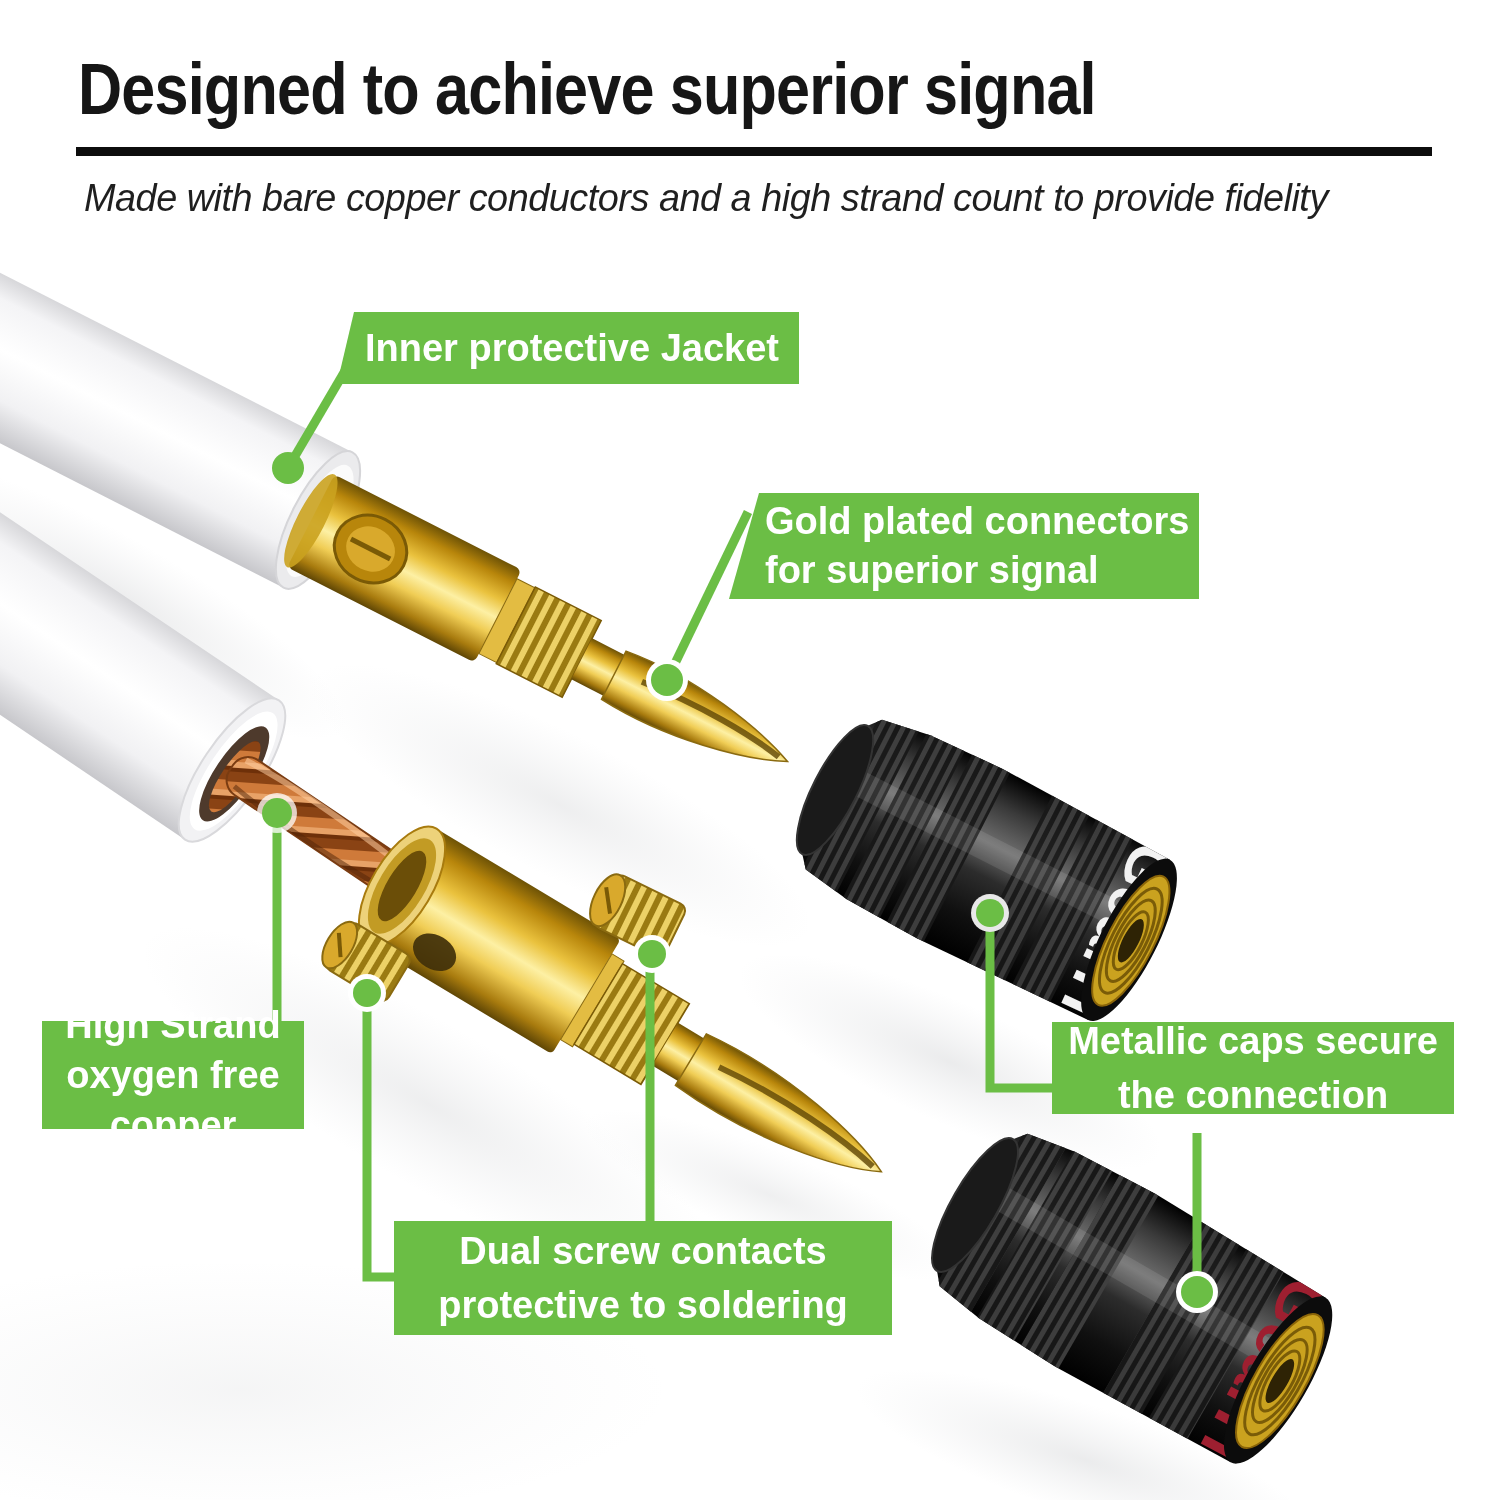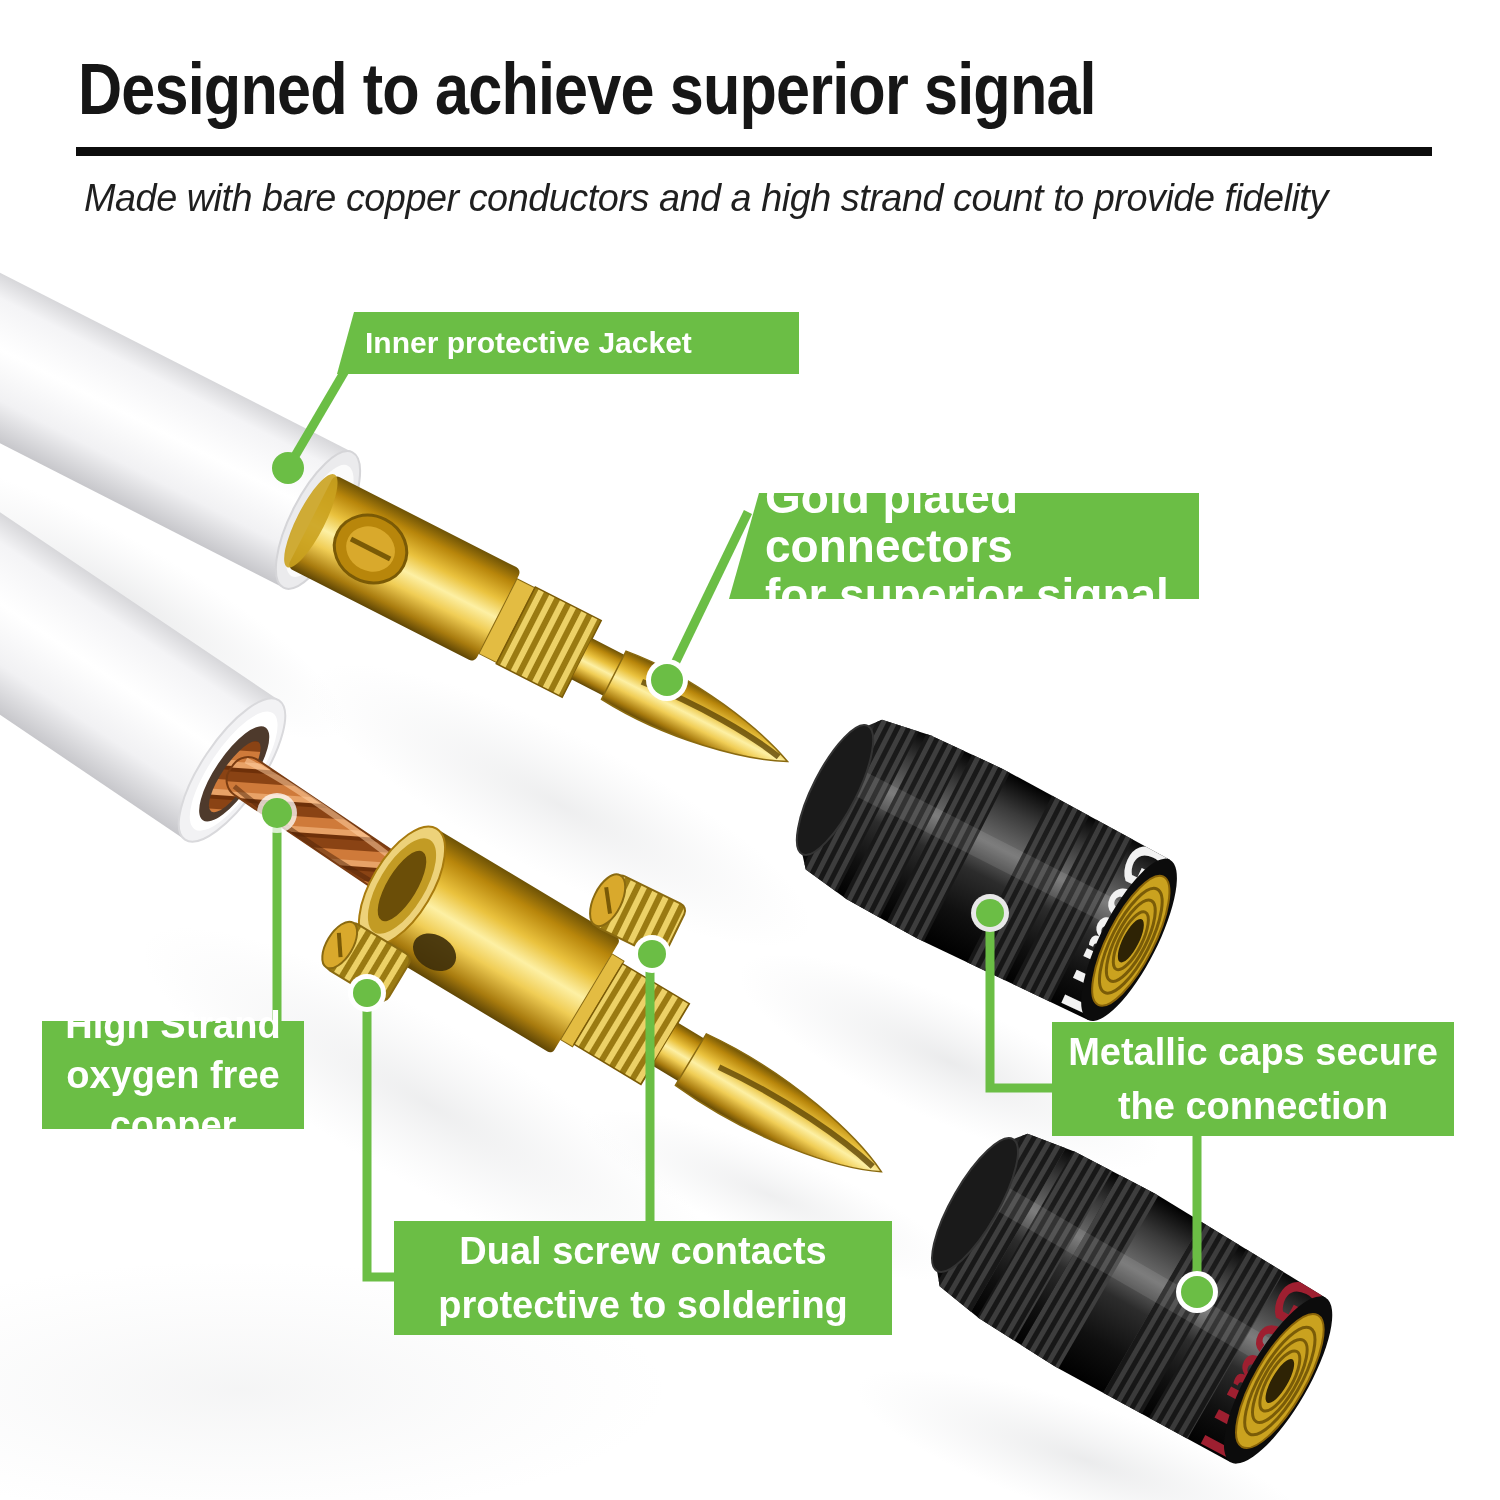--- a/index.html
+++ b/index.html
@@ -12,26 +12,26 @@
          color:#161616;letter-spacing:-1px;white-space:nowrap;
          transform:scaleX(0.85);transform-origin:left top;}
   .rule{position:absolute;left:76px;top:147px;width:1356px;height:9px;background:#0d0d0d;}
   .subtitle{position:absolute;left:84px;top:176px;margin:0;font-size:39px;font-style:italic;
             color:#1f1f1f;letter-spacing:-0.5px;white-space:nowrap;
             transform:scaleX(0.97);transform-origin:left top;}
   
   .callout{position:absolute;background:#6bbe45;color:#ffffff;font-weight:bold;z-index:3;
            display:flex;align-items:center;}
   .callout .txt{white-space:pre-line;width:100%;}
-  .co-1{left:337px;top:312px;width:462px;height:62px;font-size:30px;
+  .co-1{left:337px;top:312px;width:462px;height:72px;font-size:38px;
         clip-path:polygon(17px 0,100% 0,100% 100%,0 100%);padding-left:28px;box-sizing:border-box;}
-  .co-2{left:729px;top:493px;width:470px;height:106px;font-size:46px;line-height:49px;
+  .co-2{left:729px;top:493px;width:470px;height:106px;font-size:38px;line-height:49px;
         clip-path:polygon(30px 0,100% 0,100% 100%,0 100%);padding-left:36px;box-sizing:border-box;}
   .co-3{left:42px;top:1021px;width:262px;height:108px;font-size:38px;line-height:50px;text-align:center;}
-  .co-4{left:1052px;top:1022px;width:402px;height:114px;font-size:38px;line-height:54px;text-align:center;}
+  .co-4{left:1052px;top:1022px;width:402px;height:92px;font-size:38px;line-height:54px;text-align:center;}
   .co-5{left:394px;top:1221px;width:498px;height:114px;font-size:38px;line-height:54px;text-align:center;}
 </style>
 </head>
 <body>
 
 <div class="page">
 
   <svg class="photo-svg" viewBox="0 0 1500 1500">
     <defs>
       <linearGradient id="cableGrad" x1="0" y1="0" x2="0" y2="1">

